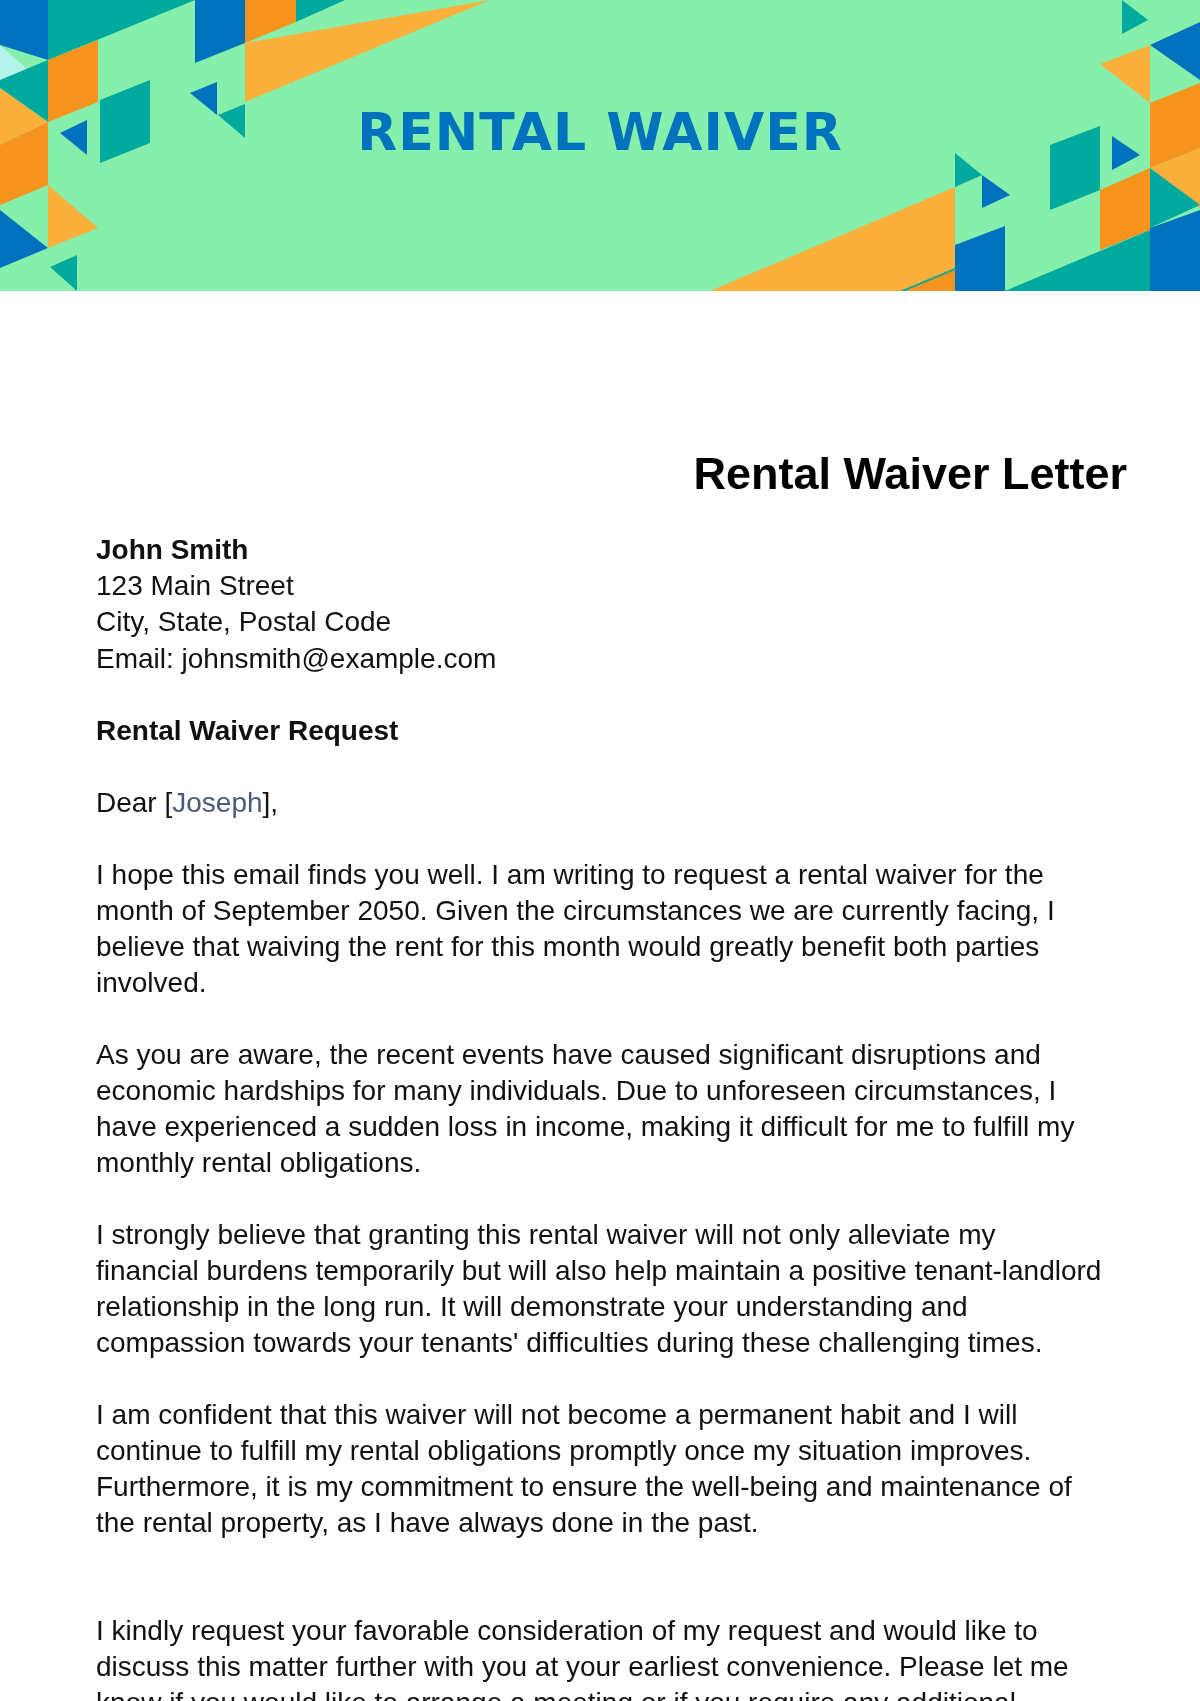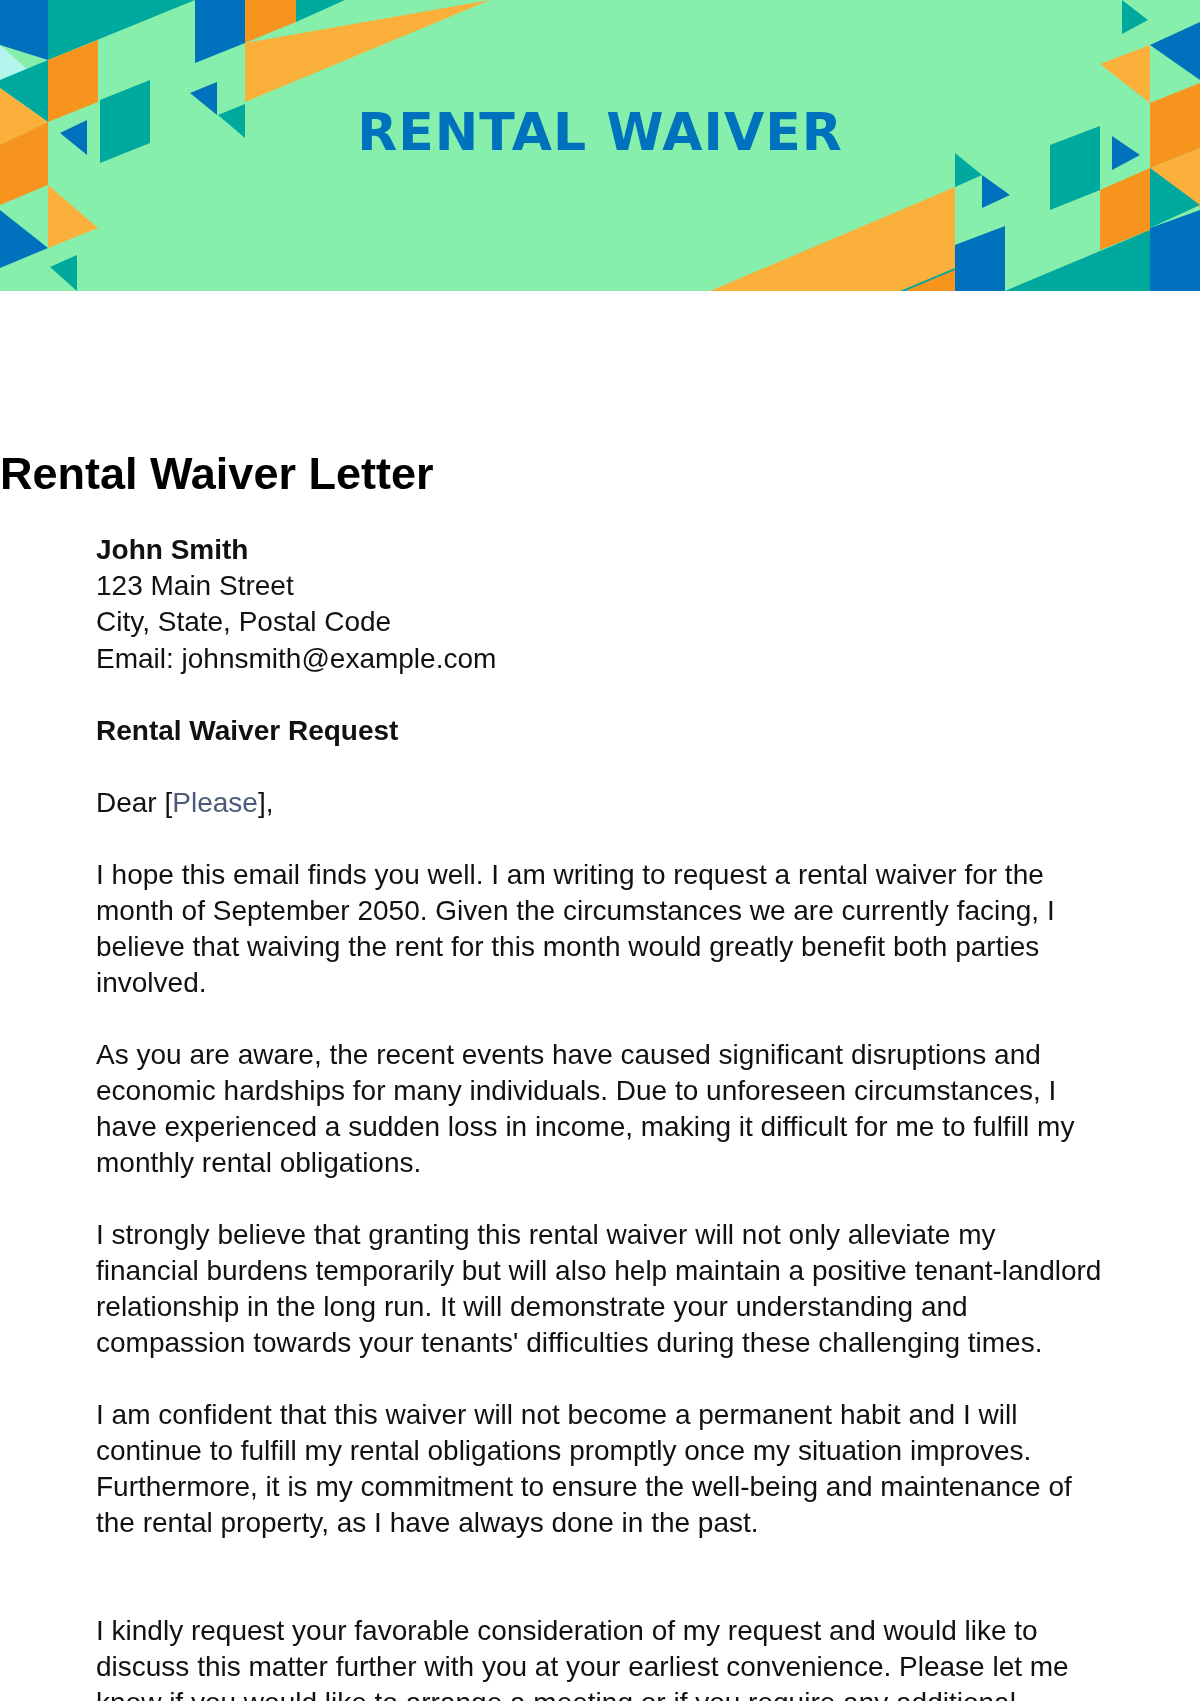--- a/index.html
+++ b/index.html
@@ -19,21 +19,21 @@
     position: absolute; left: 0; top: 100px; width: 1200px;
     text-align: center;
     font-family: "DejaVu Sans", "Liberation Sans", sans-serif;
     font-weight: bold; font-size: 52px; line-height: 64px;
     color: #0071bc; letter-spacing: 1px;
   }
   .banner-title span { display: block; }
 
   .doc-title {
     position: absolute; left: 0; top: 416px; width: 1127px;
-    text-align: left; font-weight: bold; font-size: 45px; line-height: 56px;
+    text-align: right; font-weight: bold; font-size: 45px; line-height: 56px;
     color: #000;
   }
   .content {
     position: absolute; left: 96px; top: 532px; width: 1010px;
     font-size: 28px; line-height: 36px; color: #111;
   }
   .content p { margin: 0; }
   .bold { font-weight: bold; }
   .sender p { line-height: 36.2px; }
   .gap36 { height: 36px; }
@@ -95,21 +95,21 @@
 <div class="content">
   <div class="sender">
     <p class="bold">John Smith</p>
     <p>123 Main Street</p>
     <p>City, State, Postal Code</p>
     <p>Email: johnsmith@example.com</p>
   </div>
   <div class="gap36"></div>
   <p class="bold">Rental Waiver Request</p>
   <div class="gap36"></div>
-  <p><span>Dear [</span><span class="placeholder">Please</span><span>],</span></p>
+  <p><span>Dear [</span><span class="placeholder">Joseph</span><span>],</span></p>
   <div class="gap36"></div>
   <p class="para">I hope this email finds you well. I am writing to request a rental waiver for the month of September 2050. Given the circumstances we are currently facing, I believe that waiving the rent for this month would greatly benefit both parties involved.</p>
   <p class="para">As you are aware, the recent events have caused significant disruptions and economic hardships for many individuals. Due to unforeseen circumstances, I have experienced a sudden loss in income, making it difficult for me to fulfill my monthly rental obligations.</p>
   <p class="para">I strongly believe that granting this rental waiver will not only alleviate my financial burdens temporarily but will also help maintain a positive tenant-landlord relationship in the long run. It will demonstrate your understanding and compassion towards your tenants' difficulties during these challenging times.</p>
   <p>I am confident that this waiver will not become a permanent habit and I will continue to fulfill my rental obligations promptly once my situation improves. Furthermore, it is my commitment to ensure the well-being and maintenance of the rental property, as I have always done in the past.</p>
   <div class="gap-large"></div>
   <p>I kindly request your favorable consideration of my request and would like to discuss this matter further with you at your earliest convenience. Please let me know if you would like to arrange a meeting or if you require any additional documentation to support my request.</p>
 </div>
 
 </body></html>

